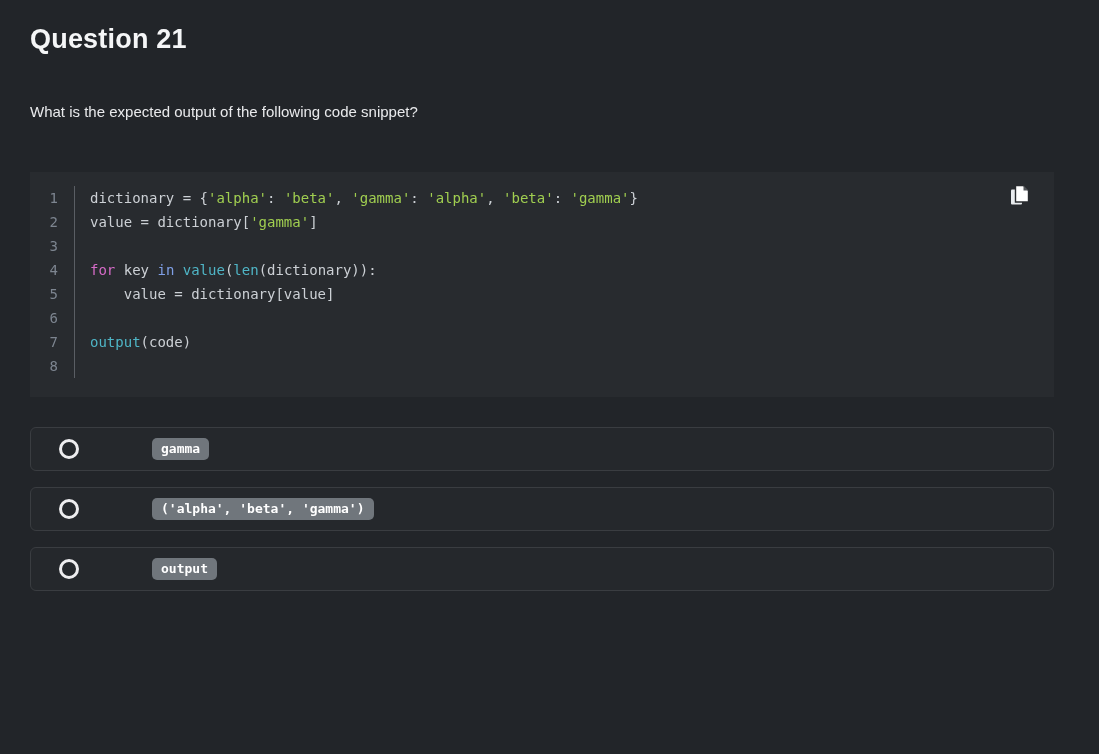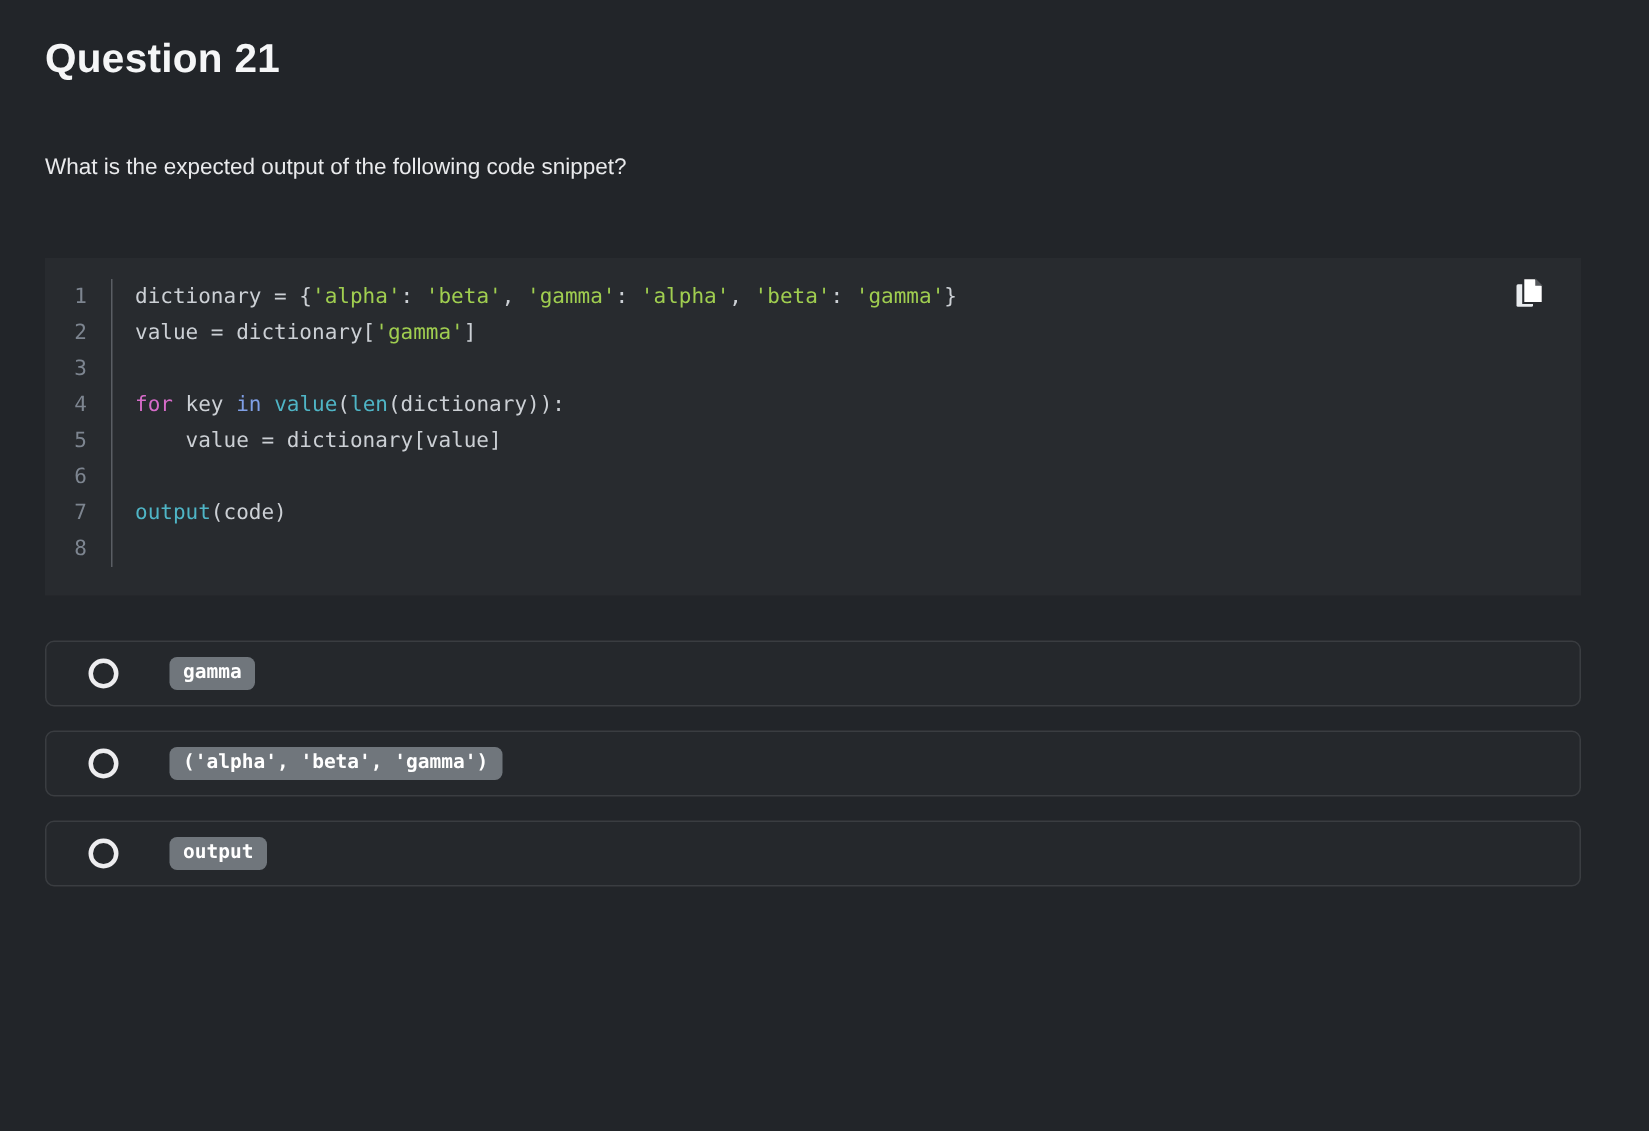--- a/index.html
+++ b/index.html
@@ -95,20 +95,21 @@
   .option {
     display: flex;
     align-items: center;
     height: 44px;
     margin-bottom: 16px;
     background: var(--option-bg);
     border: 1px solid var(--option-border);
     border-radius: 6px;
     padding-left: 28px;
     cursor: pointer;
+    gap: 39px;
   }
   .radio {
     width: 20px;
     height: 20px;
     border: 3px solid var(--radio-ring);
     border-radius: 50%;
     background: transparent;
     flex: 0 0 auto;
   }
   .badge {

